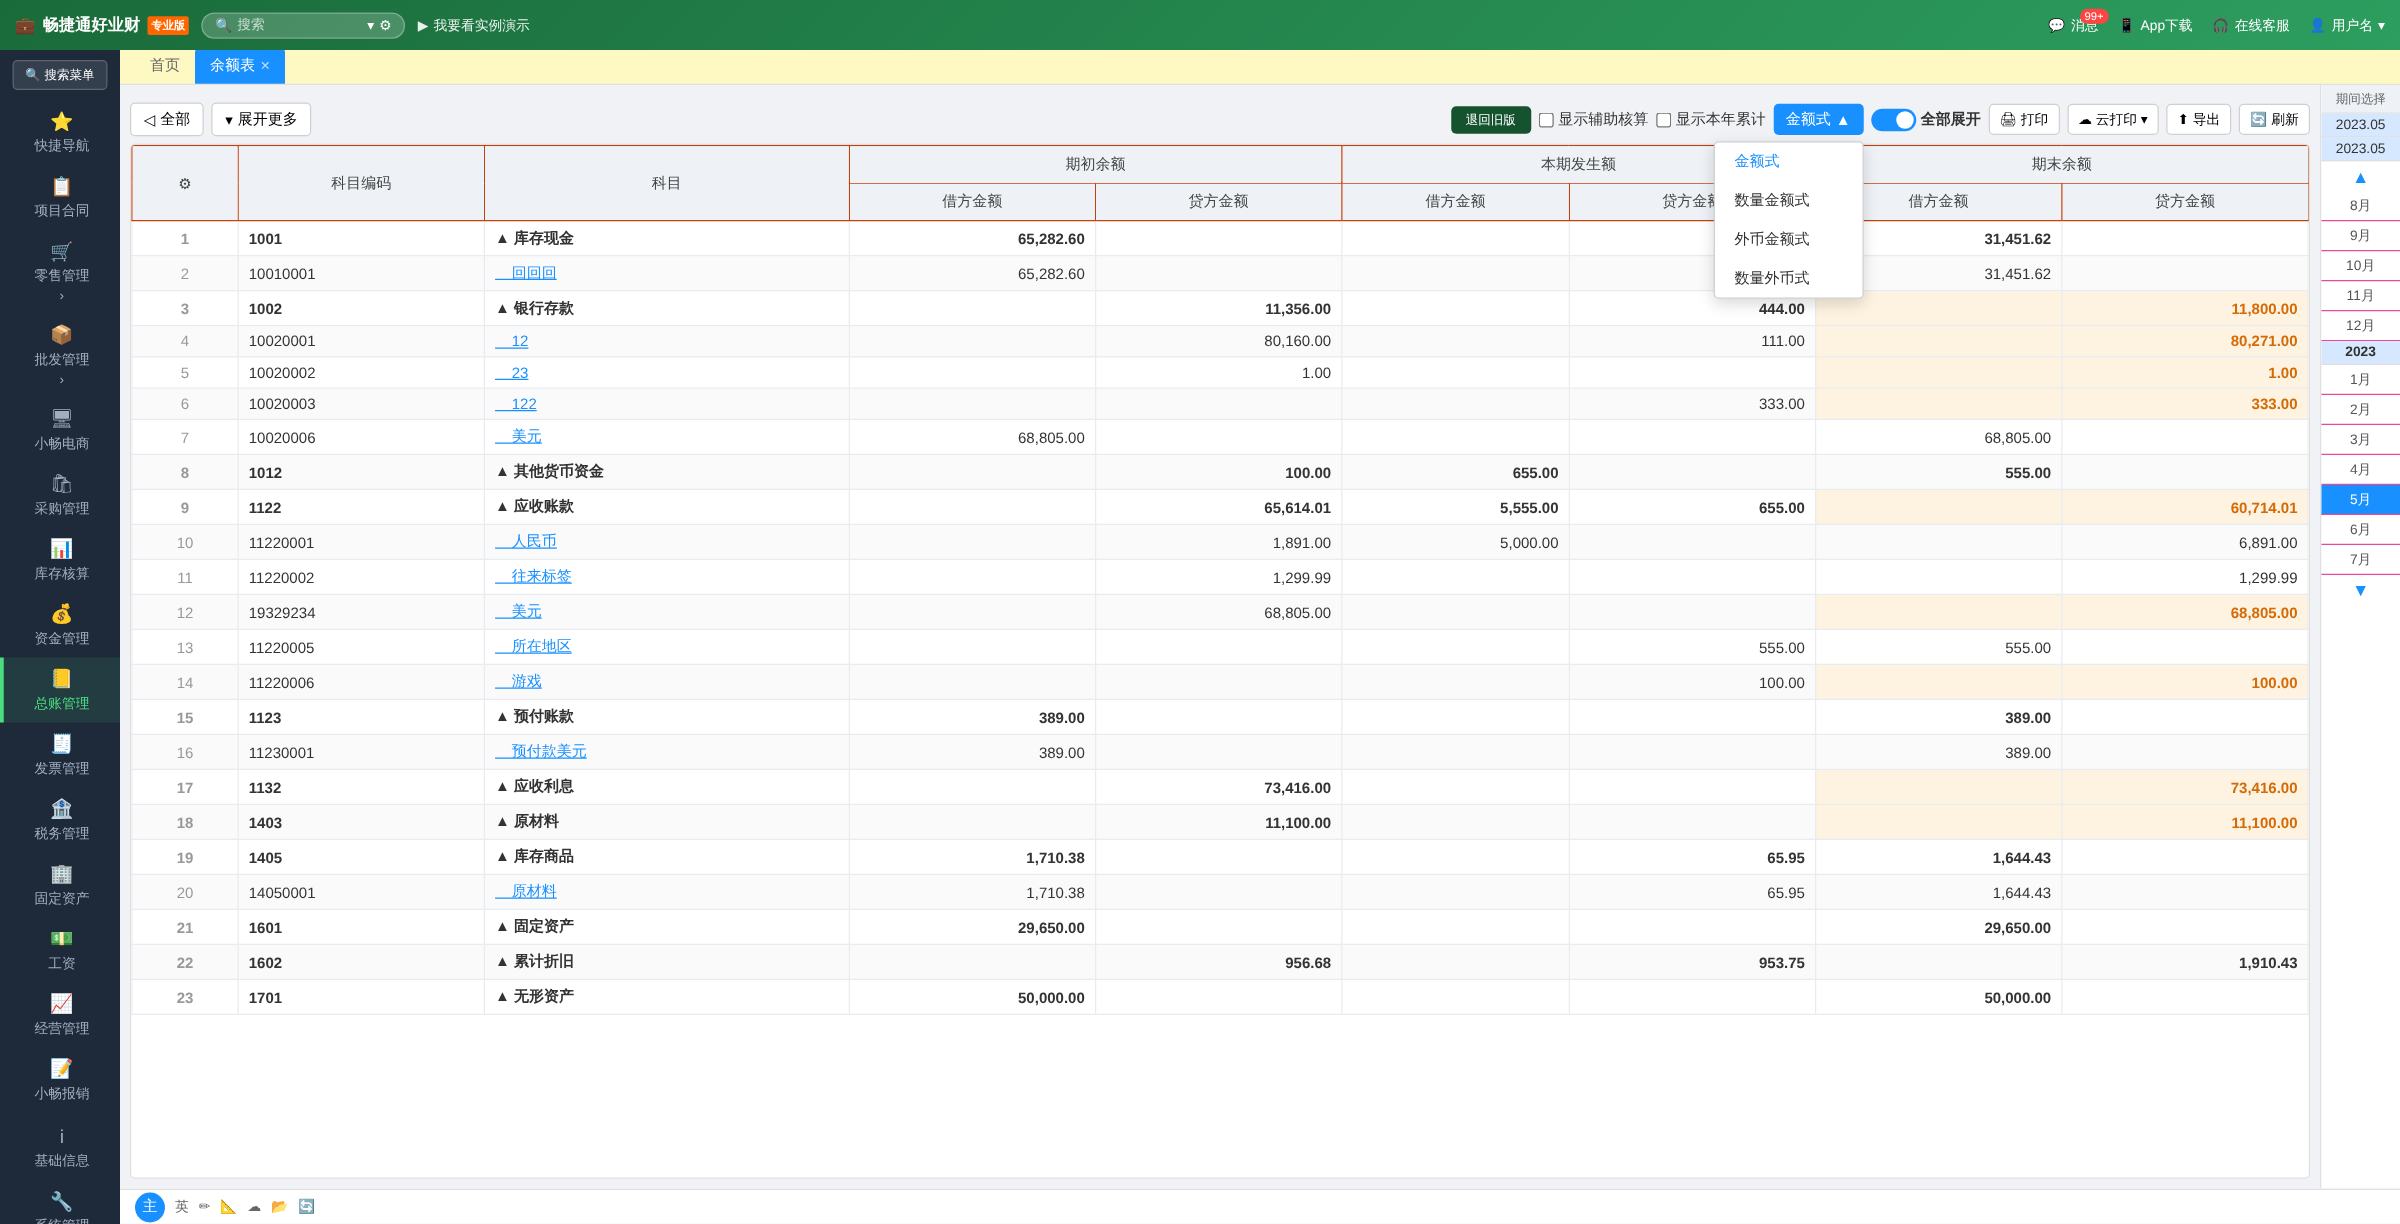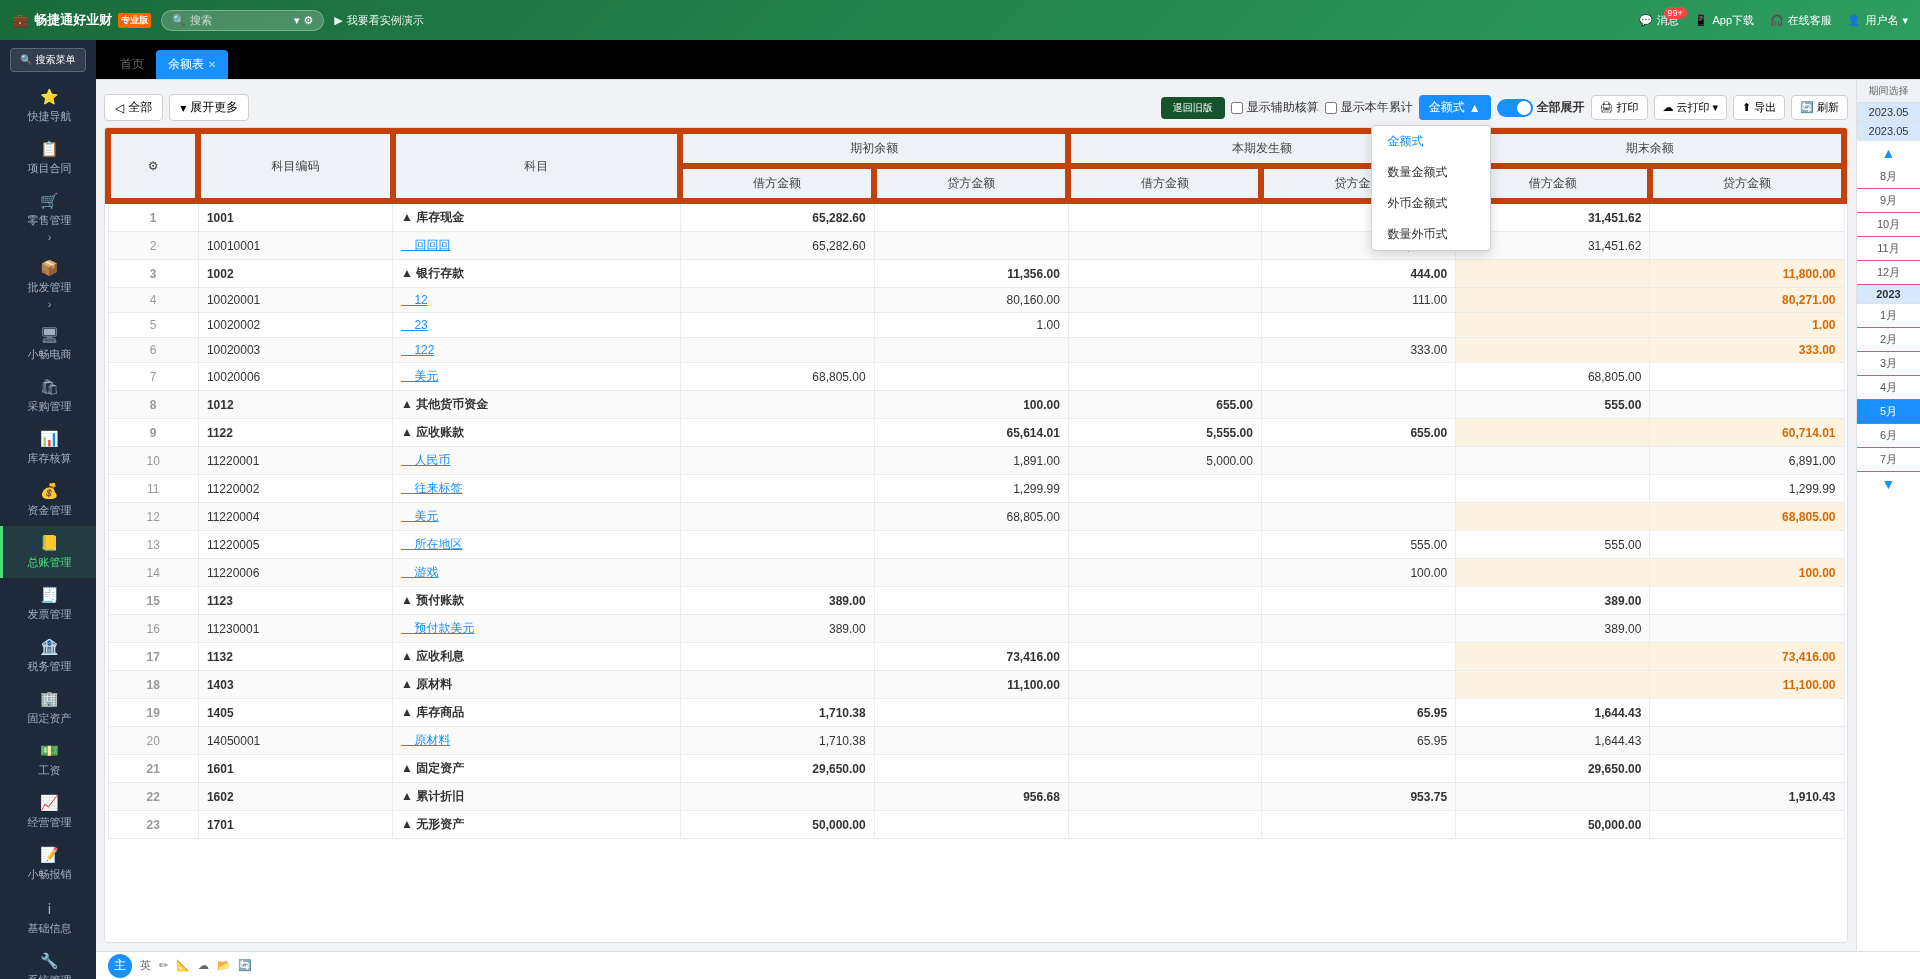--- a/index.html
+++ b/index.html
@@ -137,22 +137,22 @@
     .content-area {
       flex: 1;
       display: flex;
       flex-direction: column;
       overflow: hidden;
       background: #f0f2f5;
     }
     
     
     .tab-bar {
-      height: 40px;
-      background: #000000;
+      height: 28px;
+      background: #fef9c3;
       display: flex;
       align-items: flex-end;
       padding: 0 12px;
       border-bottom: 1px solid #e0e0e0;
       flex-shrink: 0;
     }
     .tab-item {
       padding: 6px 12px;
       font-size: 12px;
       cursor: pointer;
@@ -307,21 +307,21 @@
     }
     .data-table {
       width: 100%;
       border-collapse: collapse;
       font-size: 12px;
     }
     .data-table th {
       background: #eef2f7;
       padding: 6px 8px;
       text-align: center;
-      border: 6px solid #c2410c;
+      border: 1px solid #c2410c;
       font-weight: normal;
       color: #444;
       white-space: nowrap;
       position: sticky;
       top: 0;
       z-index: 2;
     }
     .data-table td {
       padding: 5px 8px;
       border: 1px solid #e8ecf0;
@@ -772,21 +772,21 @@
                   <td class="account-link">&nbsp;&nbsp;&nbsp;&nbsp;往来标签</td>
                   <td></td>
                   <td>1,299.99</td>
                   <td></td>
                   <td></td>
                   <td></td>
                   <td>1,299.99</td>
                 </tr>
                 <tr class="even">
                   <td class="row-num">12</td>
-                  <td>11220004</td>
+                  <td>19329234</td>
                   <td class="account-link">&nbsp;&nbsp;&nbsp;&nbsp;美元</td>
                   <td></td>
                   <td>68,805.00</td>
                   <td></td>
                   <td></td>
                   <td class=" td-highlighted"></td>
                   <td class=" td-highlighted">68,805.00</td>
                 </tr>
                 <tr>
                   <td class="row-num">13</td>

